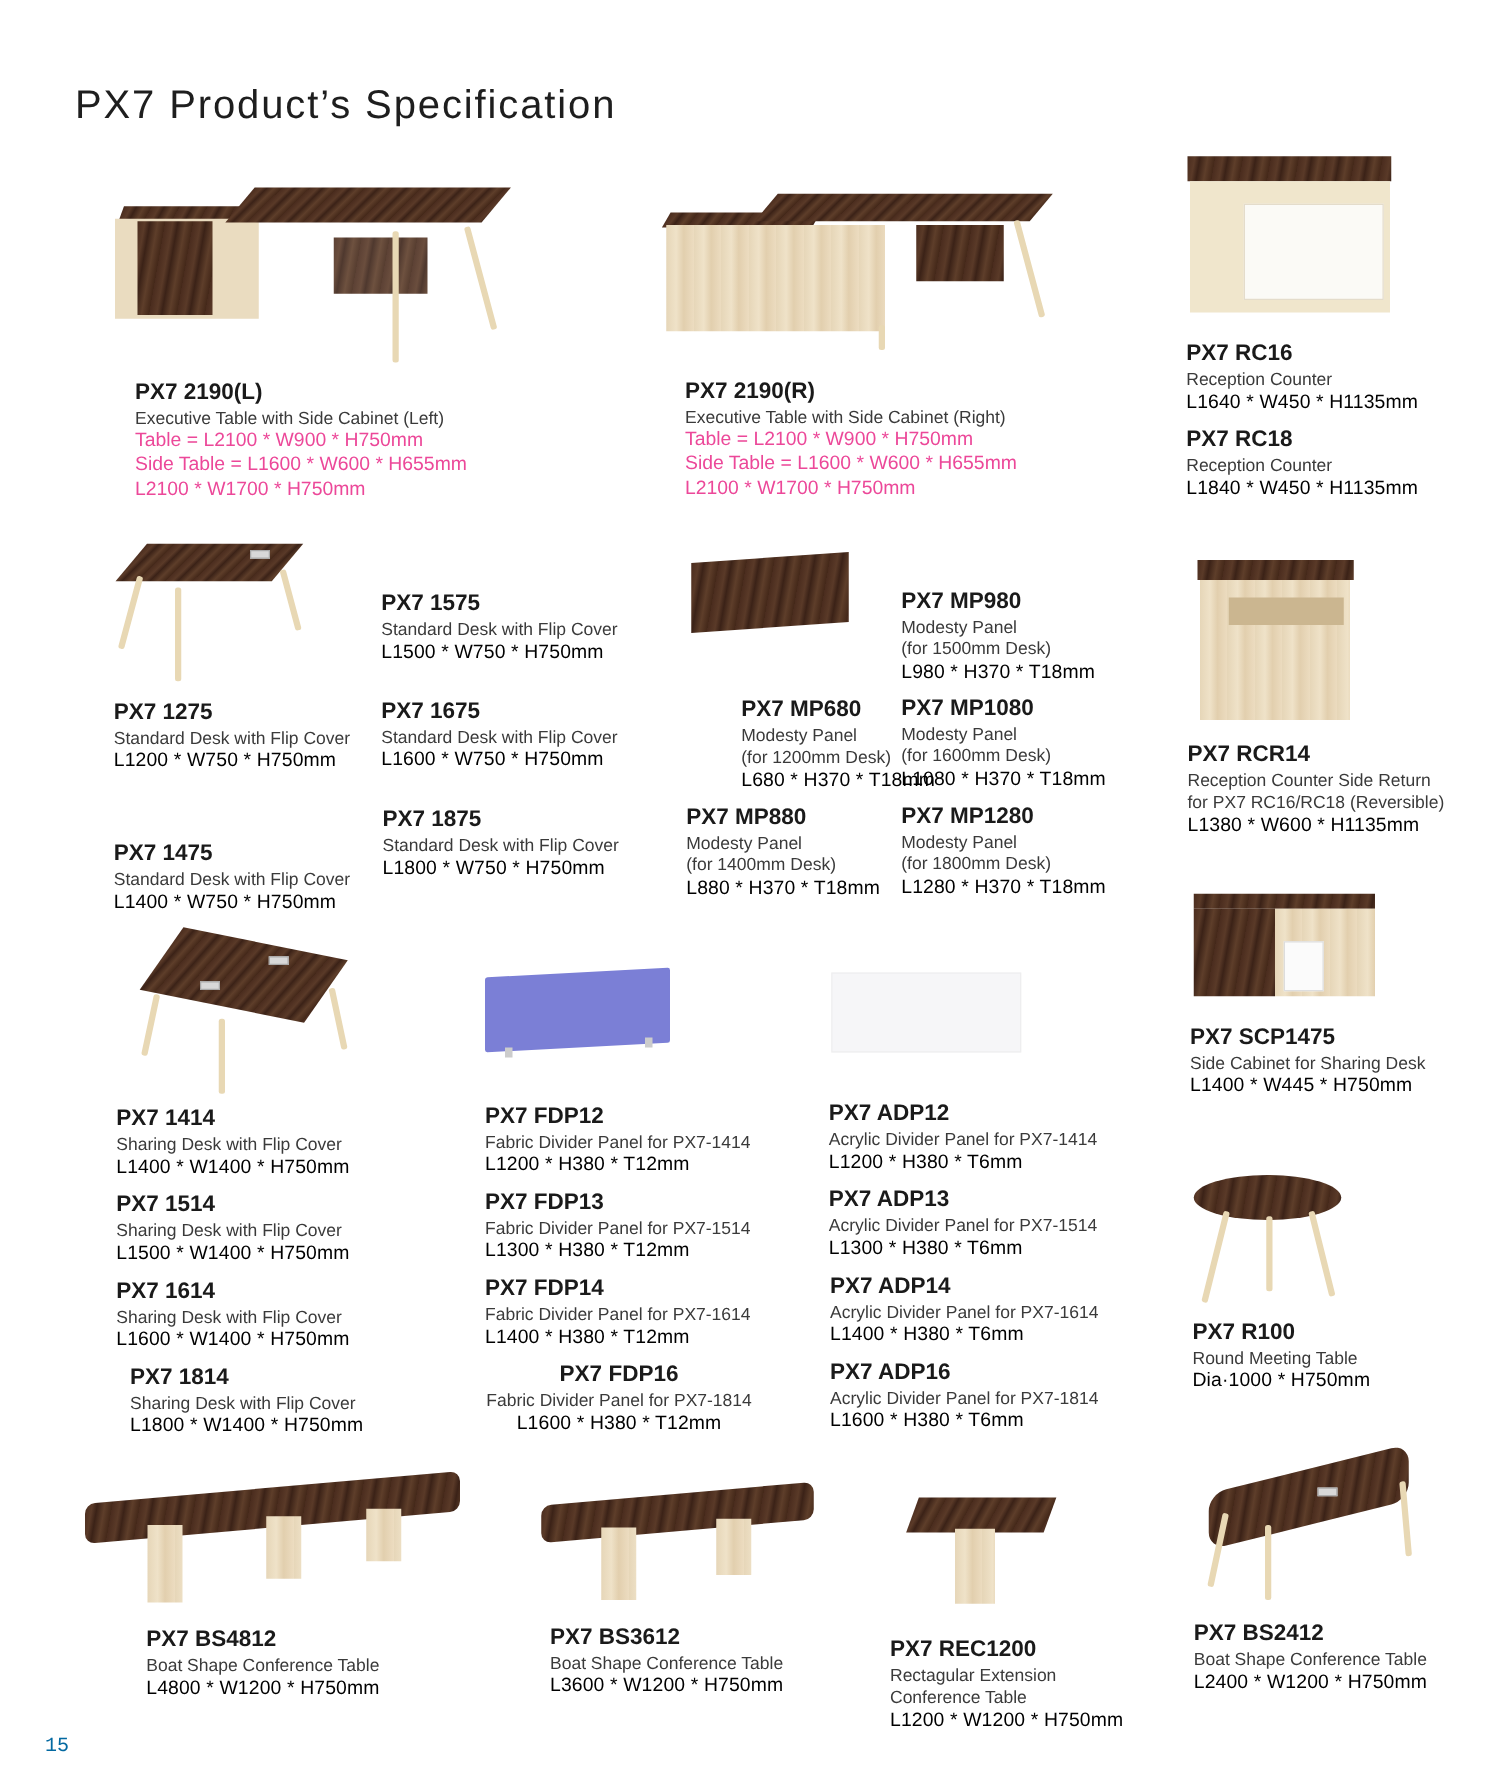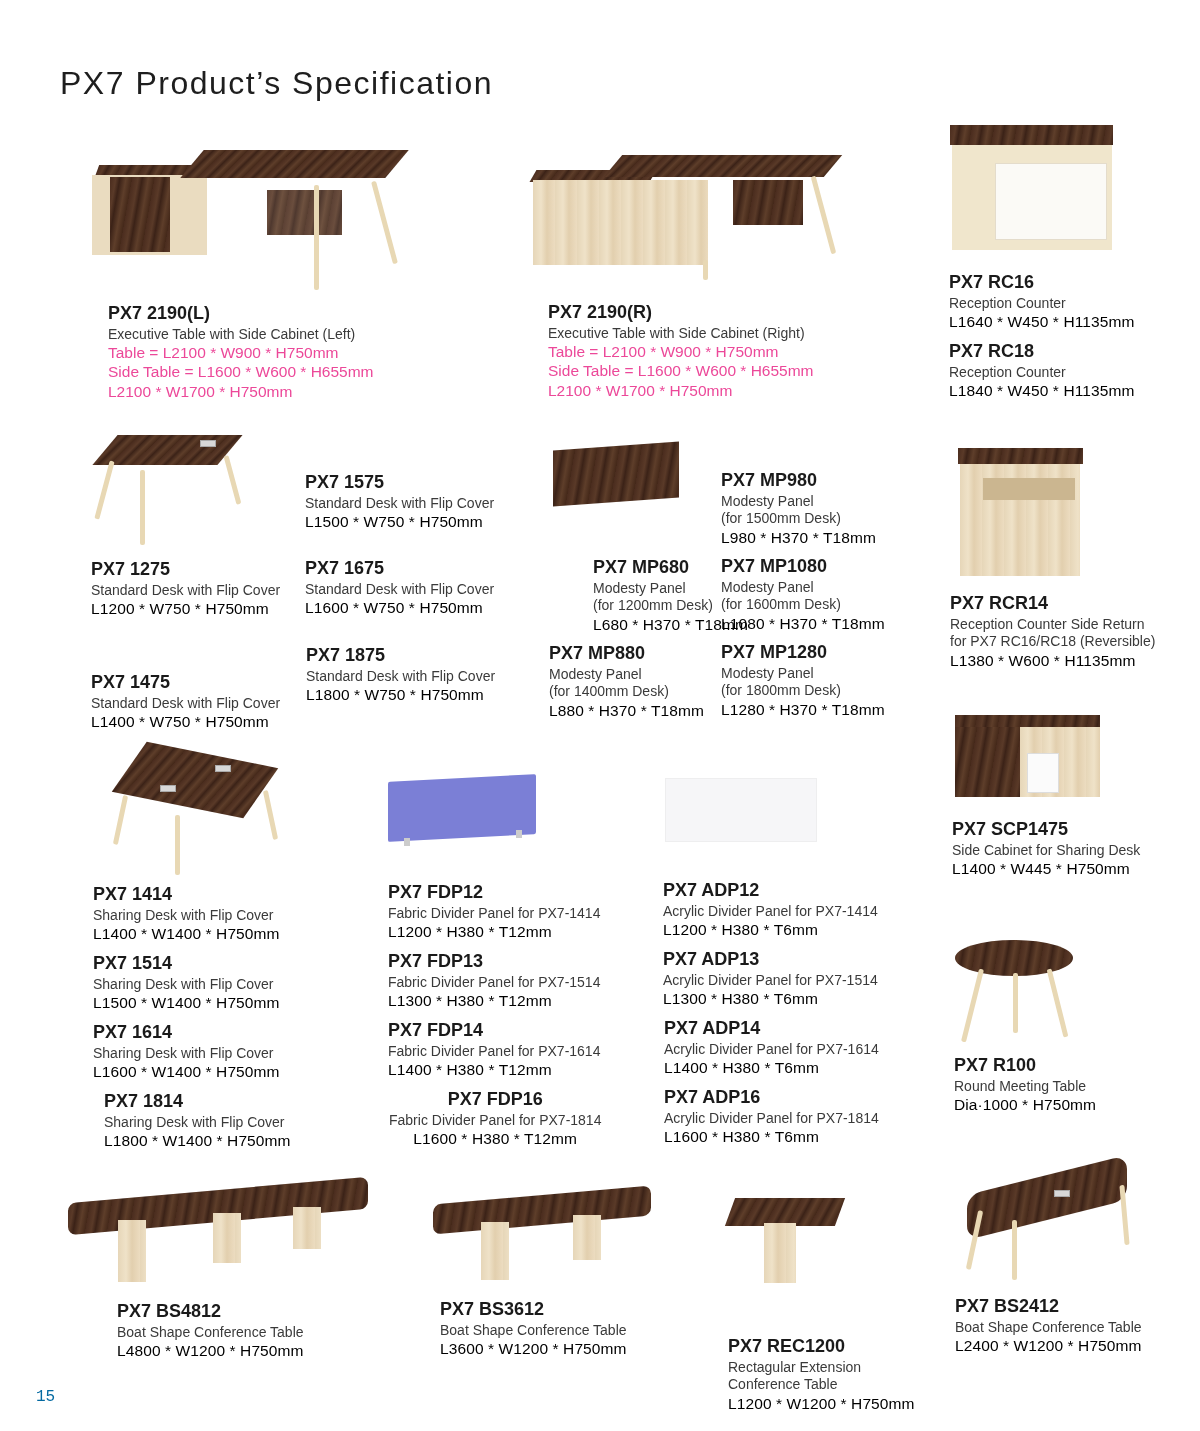--- a/index.html
+++ b/index.html
@@ -306,21 +306,21 @@
 <div class="spec" style="left:117px;top:1300px;">
   <span class="code">PX7 BS4812</span>
   <span class="desc">Boat Shape Conference Table</span>
   <span class="dim">L4800 * W1200 * H750mm</span>
 </div>
 <div class="spec" style="left:440px;top:1298px;">
   <span class="code">PX7 BS3612</span>
   <span class="desc">Boat Shape Conference Table</span>
   <span class="dim">L3600 * W1200 * H750mm</span>
 </div>
-<div class="spec" style="left:712px;top:1335px;margin-left:16px;">
+<div class="spec" style="left:712px;top:1308px;">
   <span class="code">PX7 REC1200</span>
   <span class="desc">Rectagular Extension</span>
   <span class="desc">Conference Table</span>
   <span class="dim">L1200 * W1200 * H750mm</span>
 </div>
 <div class="spec" style="left:955px;top:1295px;">
   <span class="code">PX7 BS2412</span>
   <span class="desc">Boat Shape Conference Table</span>
   <span class="dim">L2400 * W1200 * H750mm</span>
 </div>

